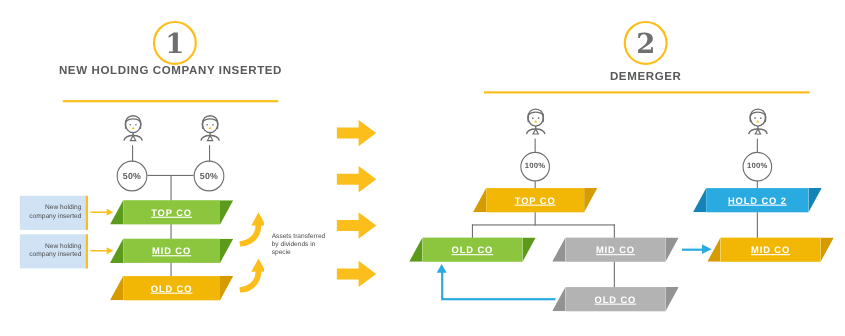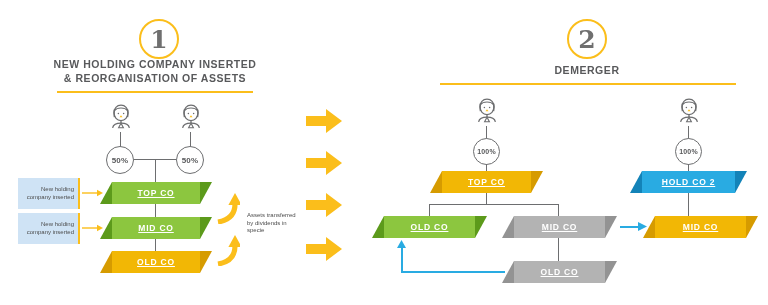--- a/index.html
+++ b/index.html
@@ -53,21 +53,20 @@
 </head>
 <body>
 
 <div class="stage">
 
   <div class="abs step-circle" style="left:139px;top:19px;">
     <div class="step-num">1</div>
   </div>
   <div class="abs step-title" style="left:25px;top:57px;width:260px;">
     <div>NEW HOLDING COMPANY INSERTED</div>
-    <div>&amp; REORGANISATION OF ASSETS</div>
   </div>
   <div class="abs rule" style="left:57px;top:91px;width:196px;"></div>
 
   <div class="abs step-circle" style="left:567px;top:19px;">
     <div class="step-num">2</div>
   </div>
   <div class="abs step-title" style="left:447px;top:63px;width:280px;">
     <div>DEMERGER</div>
   </div>
   <div class="abs rule" style="left:440px;top:83px;width:296px;"></div>

